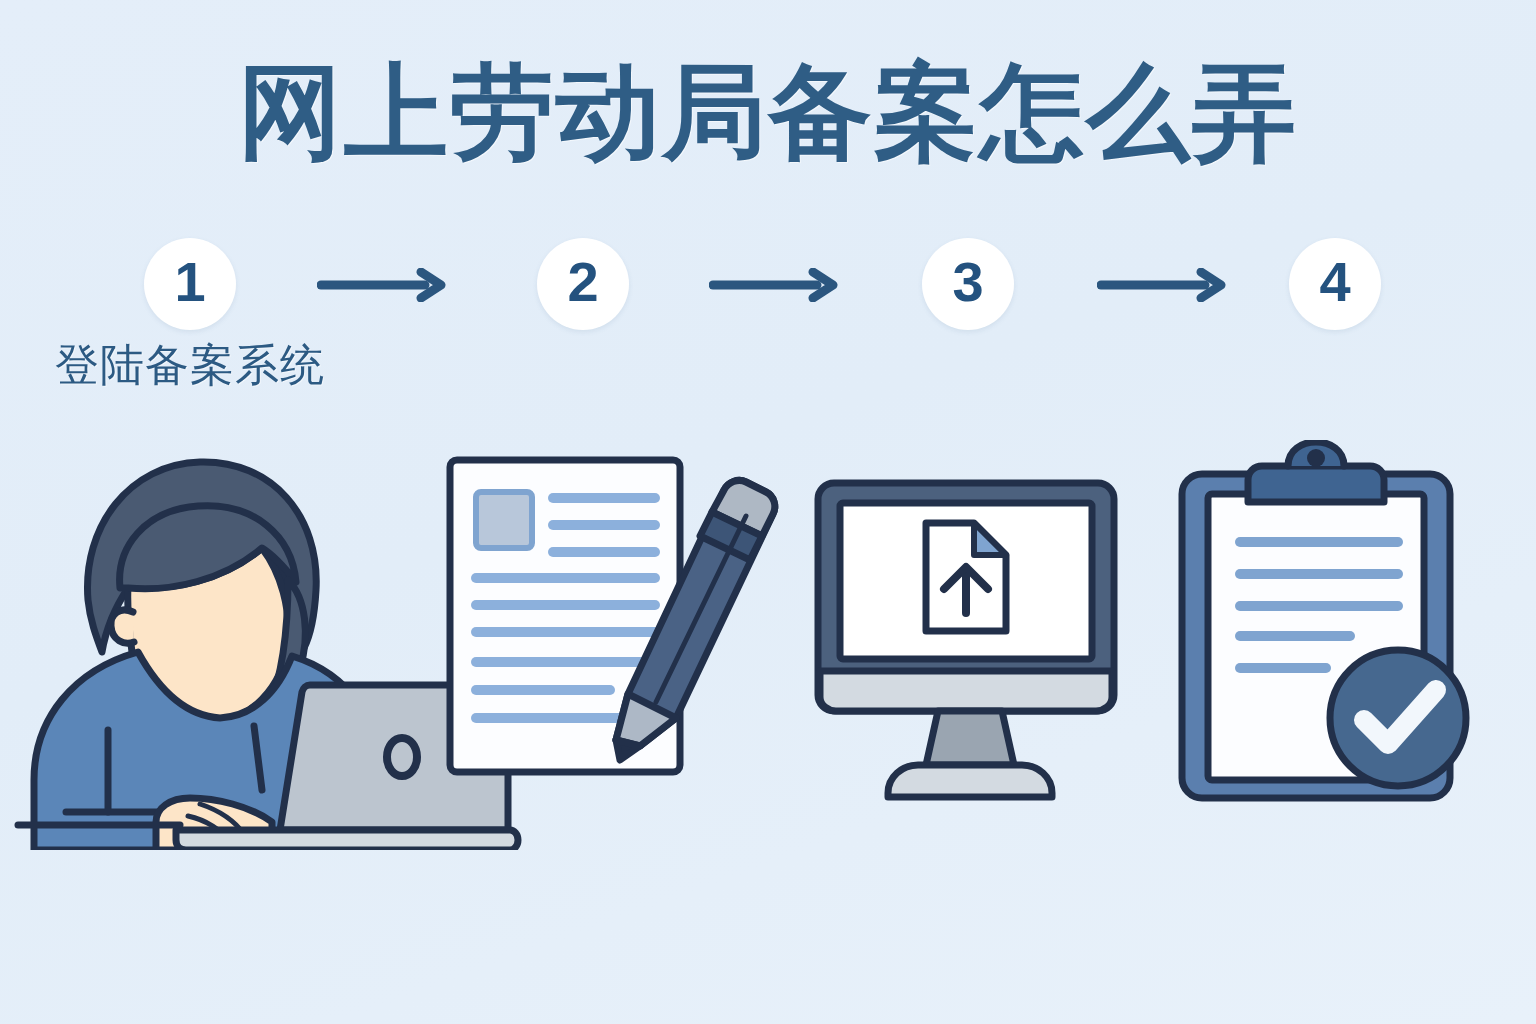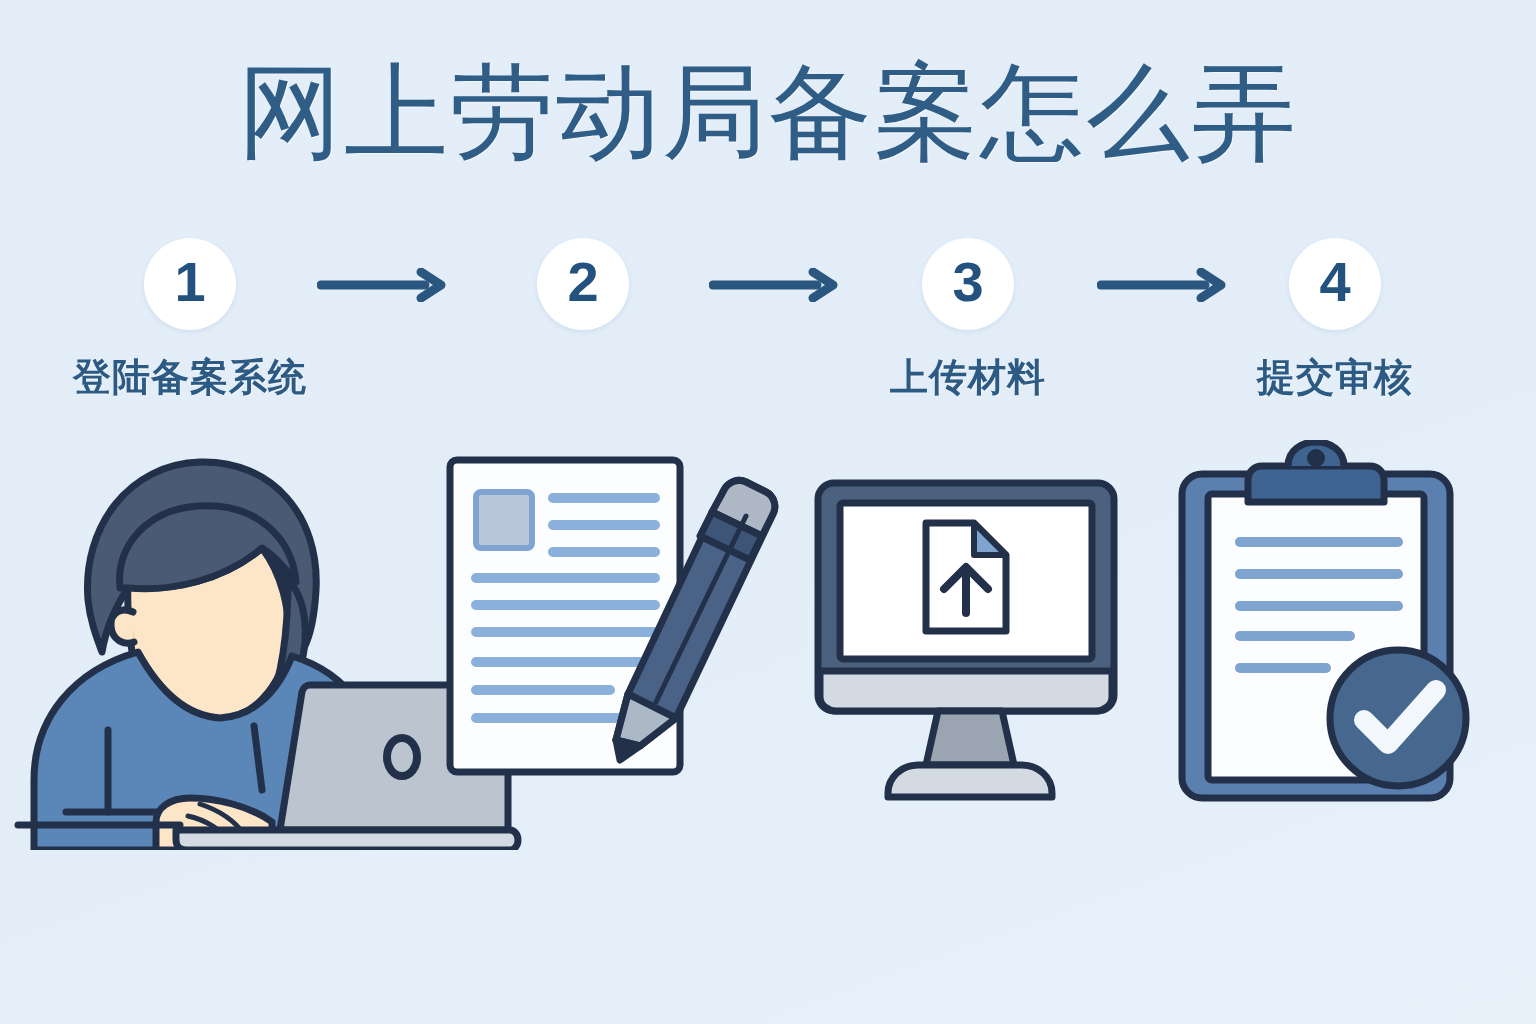--- a/index.html
+++ b/index.html
@@ -20,21 +20,21 @@
 
   
   #title {
     position: absolute;
     left: 0;
     top: 56px;
     width: 1536px;
     text-align: center;
     font-size: 104px;
     line-height: 1.08;
-    font-weight: normal;
+    font-weight: bold;
     color: #2f5d85;
     letter-spacing: 2px;
     text-shadow: 1px 1px 0 rgba(255,255,255,0.55);
   }
 
   
   #steps {
     position: absolute;
     left: 0;
     top: 238px;
@@ -61,23 +61,23 @@
   }
   .step-num {
     font-size: 56px;
     font-weight: bold;
     color: #24527f;
     line-height: 1;
     position: relative;
     top: -2px;
   }
   .step-label {
-    margin-top: 22px;
-    font-size: 38px;
-    font-weight: bold;
+    margin-top: 6px;
+    font-size: 44px;
+    font-weight: normal;
     color: #2c5a83;
     letter-spacing: 1px;
     white-space: nowrap;
     text-shadow: 1px 1px 0 rgba(255,255,255,0.5);
   }
   .arrow {
     position: absolute;
     top: 30px;
     width: 132px;
     height: 34px;
@@ -127,35 +127,33 @@
       <svg width="132" height="34" viewBox="0 0 132 34">
         <path d="M4 17 H108" stroke="#2b567f" stroke-width="9" stroke-linecap="round" fill="none"></path>
         <path d="M104 4 L124 17 L104 30" stroke="#2b567f" stroke-width="9" stroke-linecap="round" stroke-linejoin="round" fill="none"></path>
       </svg>
     </div>
 
     <div class="step" style="left:968px;">
       <div class="step-circle">
         <span class="step-num">3</span>
       </div>
-      <div class="step-label">上传材料</div>
     </div>
 
     <div class="arrow" style="left:1163px;">
       <svg width="132" height="34" viewBox="0 0 132 34">
         <path d="M4 17 H108" stroke="#2b567f" stroke-width="9" stroke-linecap="round" fill="none"></path>
         <path d="M104 4 L124 17 L104 30" stroke="#2b567f" stroke-width="9" stroke-linecap="round" stroke-linejoin="round" fill="none"></path>
       </svg>
     </div>
 
     <div class="step" style="left:1335px;">
       <div class="step-circle">
         <span class="step-num">4</span>
       </div>
-      <div class="step-label">提交审核</div>
     </div>
   </div>
 
   <div id="scene">
 
     <div class="art" style="left:10px; top:0px;">
       <svg width="530" height="420" viewBox="0 0 530 420">
         <g stroke="#22304a" stroke-width="7" stroke-linejoin="round" stroke-linecap="round">
 
           <path d="M78 170 C72 96 120 34 190 32 C262 30 310 86 306 160 C304 196 298 210 294 218 C286 176 278 140 252 118 C214 150 162 162 118 158 C106 176 96 198 92 222 C86 206 80 190 78 170 Z" fill="#4a5a72"></path>

